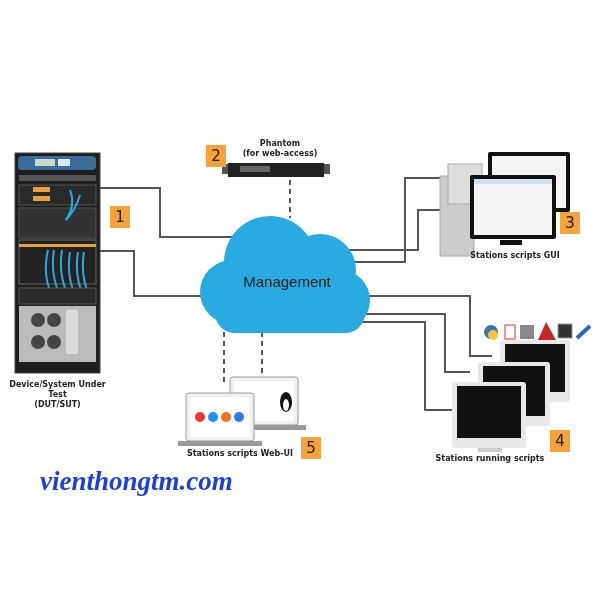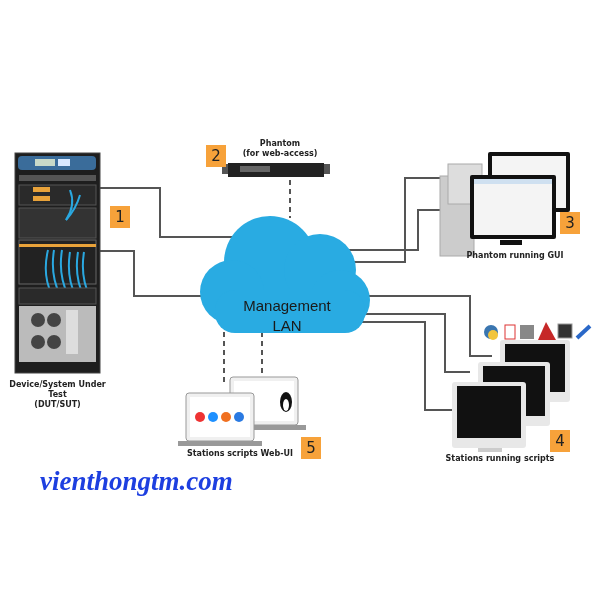--- a/index.html
+++ b/index.html
@@ -1,20 +1,20 @@
 <!DOCTYPE html>
 <html><head>
 <meta charset="utf-8">
 <style>
   html,body{margin:0;padding:0;background:#fff;}
   #stage{position:relative;width:600px;height:600px;overflow:hidden;background:#fff;font-family:"DejaVu Sans",sans-serif;}
   .badge{position:absolute;width:20px;height:22px;background:#f7a23a;color:#222;font-size:15px;line-height:22px;text-align:center;font-family:"DejaVu Sans",sans-serif;}
   .lbl{position:absolute;font-size:8px;font-weight:bold;color:#222;text-align:center;line-height:10px;}
   svg{position:absolute;left:0;top:0;}
-  .cloud-text{position:absolute;left:212px;top:272px;width:150px;text-align:center;font-size:15px;color:#1a1a1a;line-height:20px;font-family:"Liberation Sans",sans-serif;margin-top:24px;}
+  .cloud-text{position:absolute;left:212px;top:272px;width:150px;text-align:center;font-size:15px;color:#1a1a1a;line-height:20px;font-family:"Liberation Sans",sans-serif;}
   .brand{position:absolute;left:40px;top:466px;font-family:"Liberation Serif",serif;font-weight:bold;font-size:27px;color:#1d3fe0;font-style:italic;}
 </style>
 </head>
 <body>
 
 <div id="stage">
   <svg width="600" height="600">
     <g stroke="#555" stroke-width="2" fill="none">
 
       <polyline points="100,188 160,188 160,237 260,237"></polyline>
@@ -122,35 +122,34 @@
         <circle cx="213" cy="417" r="5" fill="#1e90ff"></circle>
       <circle cx="226" cy="417" r="5" fill="#f07020"></circle>
         <circle cx="239" cy="417" r="5" fill="#2a7ae2"></circle>
       <ellipse cx="286" cy="402" rx="6" ry="10" fill="#111"></ellipse>
       <ellipse cx="286" cy="405" rx="3" ry="6" fill="#fff"></ellipse>
     </g>
   </svg>
 
   <div class="cloud-text">
     <div>Management</div>
-    <div>LAN</div>
   </div>
 
   <div class="badge" style="left:110px;top:206px;">1</div>
   <div class="badge" style="left:206px;top:145px;">2</div>
   <div class="badge" style="left:560px;top:212px;">3</div>
   <div class="badge" style="left:550px;top:430px;">4</div>
   <div class="badge" style="left:301px;top:437px;">5</div>
 
   <div class="lbl" style="left:0px;top:380px;width:115px;">
     <div>Device/System Under Test</div>
     <div>(DUT/SUT)</div>
   </div>
   <div class="lbl" style="left:230px;top:139px;width:100px;">
     <div>Phantom</div>
     <div>(for web-access)</div>
   </div>
-  <div class="lbl" style="left:460px;top:251px;width:110px;">Phantom running GUI</div>
-  <div class="lbl" style="left:440px;top:454px;width:120px;">Stations running scripts</div>
+  <div class="lbl" style="left:460px;top:251px;width:110px;">Stations scripts GUI</div>
+  <div class="lbl" style="left:430px;top:454px;width:120px;">Stations running scripts</div>
   <div class="lbl" style="left:180px;top:449px;width:120px;">Stations scripts Web-UI</div>
 
   <div class="brand">vienthongtm.com</div>
 </div>
 
 </body></html>

